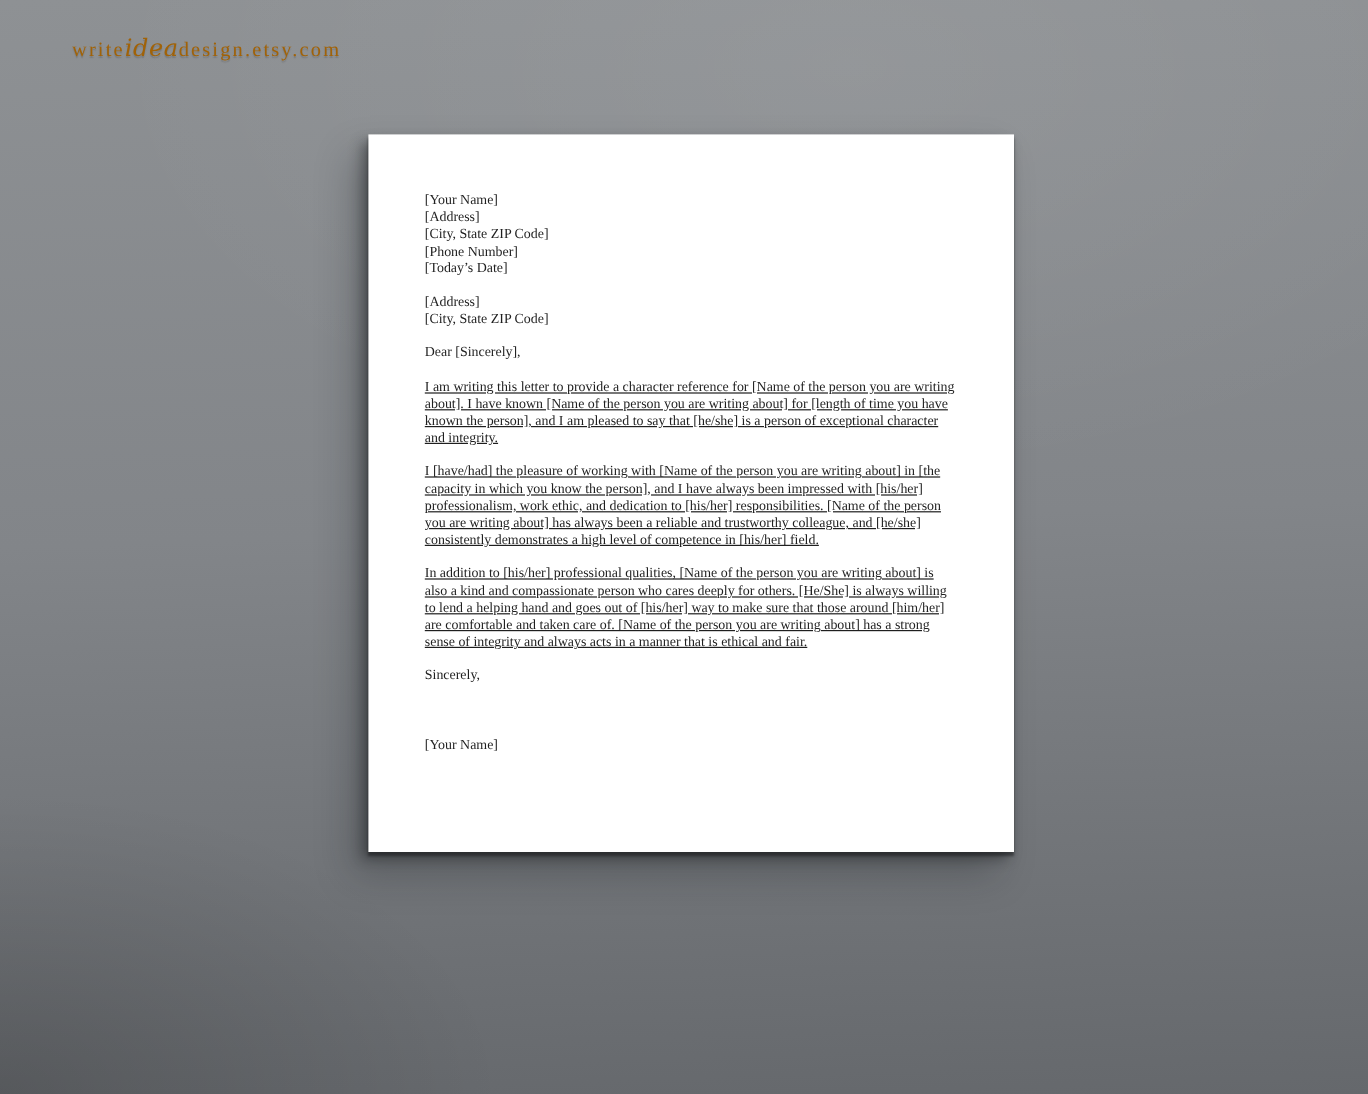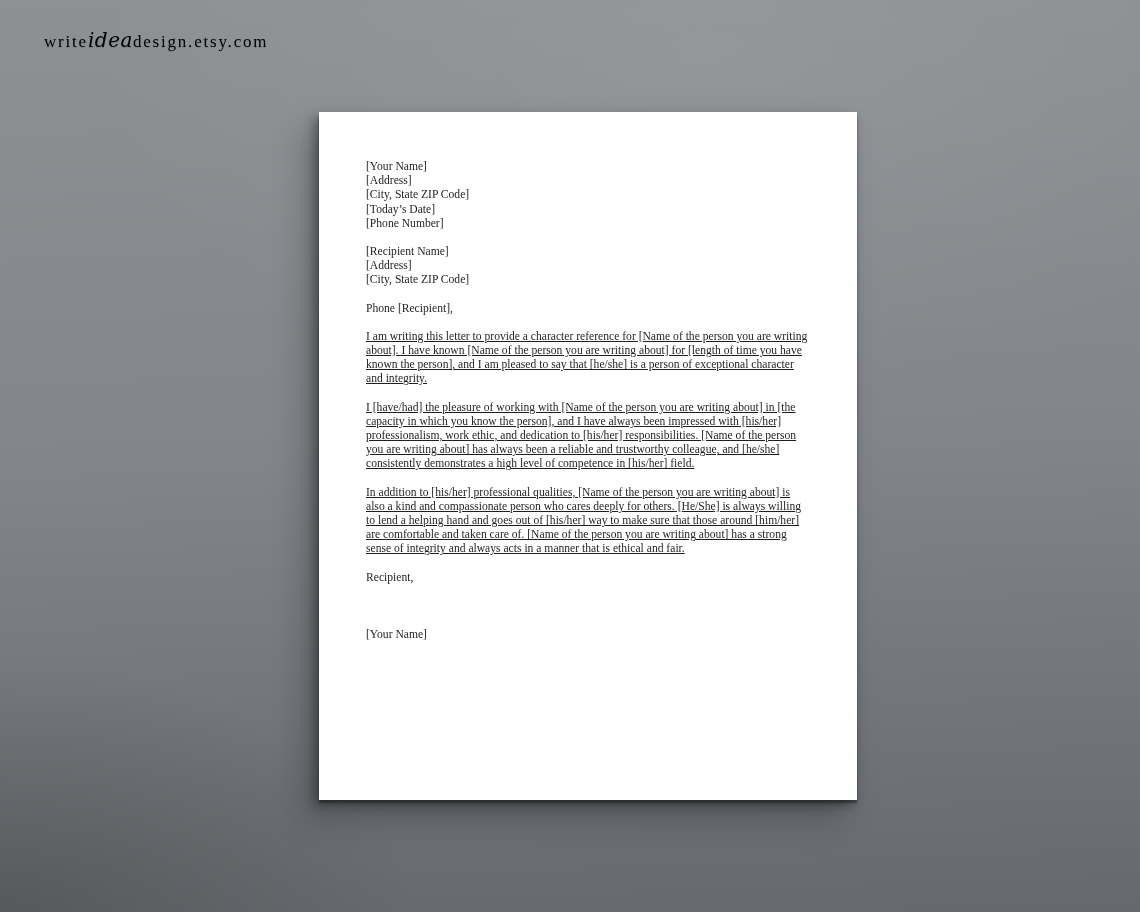--- a/index.html
+++ b/index.html
@@ -11,51 +11,50 @@
     font-family: "Liberation Serif", serif;
     background:
       radial-gradient(900px 500px at 62% 6%, rgba(255,255,255,0.07), rgba(255,255,255,0) 70%),
       radial-gradient(700px 420px at 0% 100%, rgba(0,0,0,0.17), rgba(0,0,0,0) 60%),
       linear-gradient(178deg, #8e9194 0%, #828589 48%, #65686c 100%);
   }
 
   
   .watermark {
     position: absolute;
-    left: 44px;
+    left: 60px;
     top: 28px;
-    color: #000000;
+    color: #a16207;
     font-size: 17px;
     letter-spacing: 1.8px;
     white-space: nowrap;
     text-shadow: 0 1px 1px rgba(0,0,0,0.15);
     text-align: right;
   }
   .watermark .script {
     font-style: italic;
     font-size: 20px;
     letter-spacing: 0.5px;
     font-family: "DejaVu Serif", serif;
   }
 
   
   .paper {
     position: absolute;
     left: 307px;
     top: 112px;
     width: 538px;
-    height: 688px;
+    height: 598px;
     background: #ffffff;
     box-sizing: border-box;
     padding: 48px 49px 0 47px;
     box-shadow:
       0 3px 2px rgba(25,27,29,0.55),
       -5px 6px 10px rgba(25,27,29,0.42),
       -14px 18px 30px rgba(25,27,29,0.26);
-    margin-left: 12px;
   }
 
   .letter {
     color: #1f1f1f;
     font-size: 11.6px;
     line-height: 14.2px;
     width: 442px;
   }
   .block { margin: 0 0 14px 0; }
   .line { white-space: nowrap; }
@@ -72,30 +71,29 @@
 <div class="watermark">
   <span>write</span><span class="script">idea</span><span>design.etsy.com</span>
 </div>
 
 <div class="paper">
   <div class="letter">
     <div class="block">
         <div class="line">[Your Name]</div>
         <div class="line">[Address]</div>
         <div class="line">[City, State ZIP Code]</div>
+        <div class="line">[Phone Number]</div>
         <div class="line">[Today’s Date]</div>
-        <div class="line">[Phone Number]</div>
       </div>
     <div class="block">
-        <div class="line">[Recipient Name]</div>
         <div class="line">[Address]</div>
         <div class="line">[City, State ZIP Code]</div>
       </div>
-    <div class="block">Phone [Recipient],</div>
+    <div class="block">Dear [Sincerely],</div>
     <div class="paragraphs">
         <p>I am writing this letter to provide a character reference for [Name of the person you are writing about]. I have known [Name of the person you are writing about] for [length of time you have known the person], and I am pleased to say that [he/she] is a person of exceptional character and integrity.</p>
         <p>I [have/had] the pleasure of working with [Name of the person you are writing about] in [the capacity in which you know the person], and I have always been impressed with [his/her] professionalism, work ethic, and dedication to [his/her] responsibilities. [Name of the person you are writing about] has always been a reliable and trustworthy colleague, and [he/she] consistently demonstrates a high level of competence in [his/her] field.</p>
         <p>In addition to [his/her] professional qualities, [Name of the person you are writing about] is also a kind and compassionate person who cares deeply for others. [He/She] is always willing to lend a helping hand and goes out of [his/her] way to make sure that those around [him/her] are comfortable and taken care of. [Name of the person you are writing about] has a strong sense of integrity and always acts in a manner that is ethical and fair.</p>
       </div>
-    <div class="closing">Recipient,</div>
+    <div class="closing">Sincerely,</div>
     <div class="signature">[Your Name]</div>
   </div>
 </div>
 
 </body></html>

